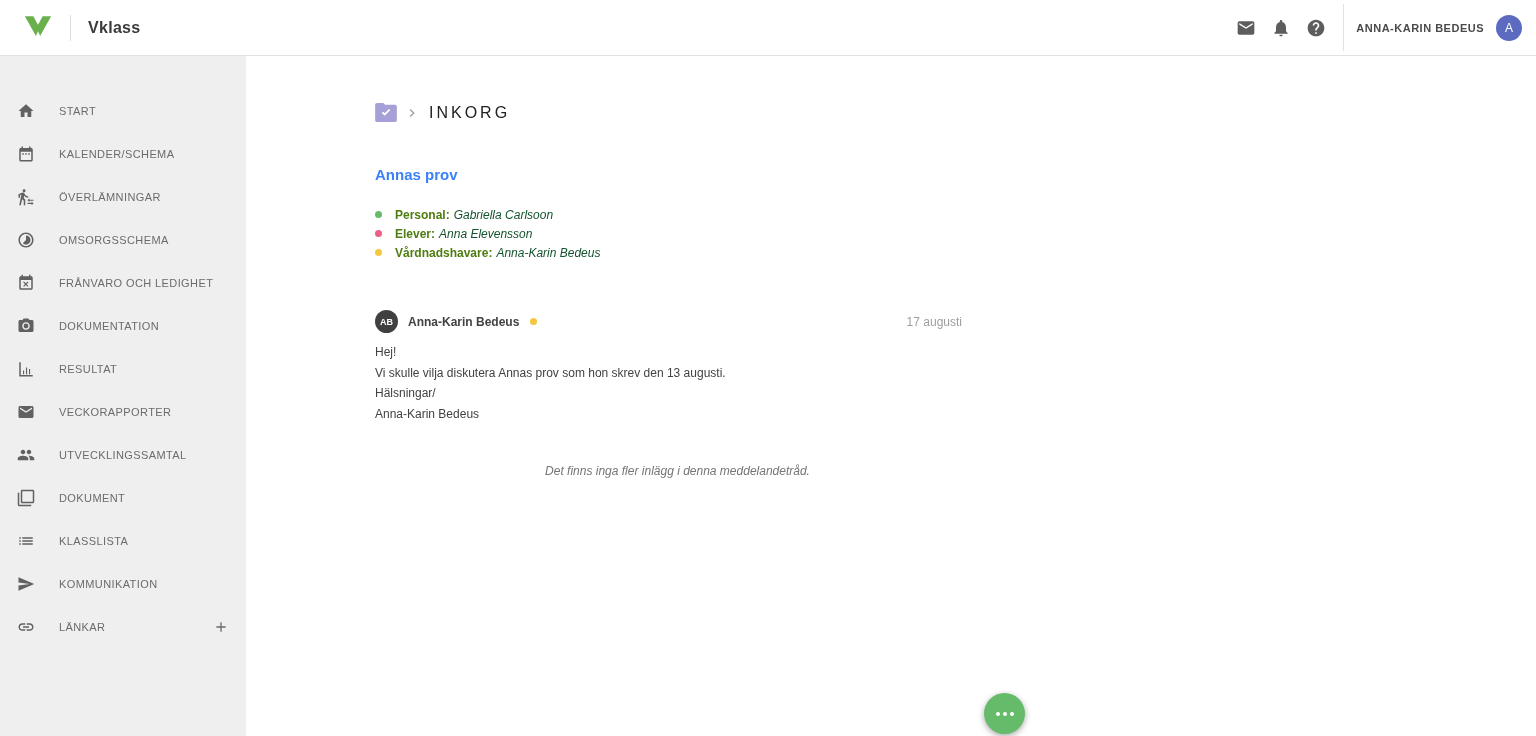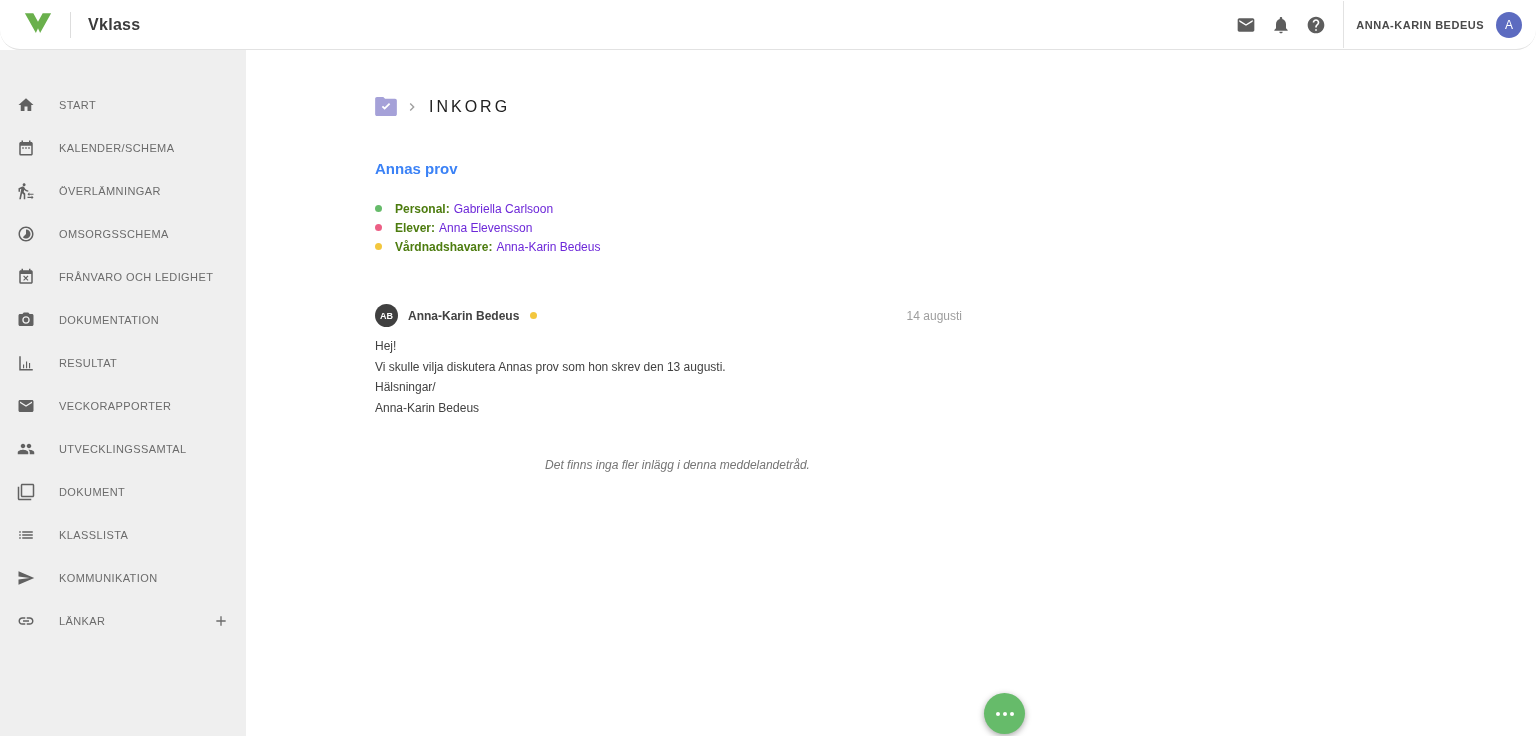--- a/index.html
+++ b/index.html
@@ -1,21 +1,21 @@
 <!DOCTYPE html>
 <html><head>
 <meta charset="utf-8">
 <style>
   * { margin:0; padding:0; box-sizing:border-box; }
   html,body { width:1536px; height:736px; overflow:hidden; background:#fff;
               font-family:"Liberation Sans", sans-serif; }
 
   
-  .topbar { height:50px; background:#fff; border-bottom:1px solid #e2e2e2;
-            display:flex; align-items:center; position:relative; z-index:5;border-radius:20px; }
+  .topbar { height:56px; background:#fff; border-bottom:1px solid #e2e2e2;
+            display:flex; align-items:center; position:relative; z-index:5; }
   .brand-logo { margin-left:23px; width:30px; height:27px; flex:0 0 auto; }
   .brand-divider { width:1px; height:26px; background:#ddd; margin:0 17px; }
   .brand-title { font-size:16px; font-weight:bold; color:#3b3b3b; letter-spacing:.3px; }
   .topbar-right { margin-left:auto; display:flex; align-items:center; height:100%; }
   .top-icon { width:20px; height:20px; color:#5d5d5d; margin-right:15px; cursor:pointer; }
   .top-divider { width:1px; height:47px; background:#e2e2e2; margin:0 12px 0 2px; }
   .user-name { font-size:11px; font-weight:bold; color:#4a4a4a; letter-spacing:.5px; }
   .user-avatar { width:26px; height:26px; border-radius:50%; background:#5c6bc0;
                  color:#fff; font-size:12px; display:flex; align-items:center;
                  justify-content:center; margin:0 14px 0 12px; }
@@ -39,21 +39,21 @@
   .crumb-folder { width:22px; height:19px; color:#a5a1d8; }
   .crumb-chevron { width:16px; height:16px; color:#9e9e9e; margin:0 9px 0 7px; }
   .page-title { font-size:16px; font-weight:400; color:#212121; letter-spacing:3px; }
 
   .thread-title { margin-top:44px; font-size:15px; font-weight:bold; color:#3b82f6; }
 
   .participants { margin-top:22px; }
   .participant-row { display:flex; align-items:center; height:19px; font-size:12px; }
   .p-dot { width:7px; height:7px; border-radius:50%; margin-right:13px; flex:0 0 auto; }
   .p-role { font-weight:bold; color:#4d7c0f; }
-  .p-name { color:#6d28d9; margin-left:4px; }
+  .p-name { color:#14532d; margin-left:4px;font-style:italic; }
 
   .reply-box { margin-top:37px; height:42px; border:1px solid #e0e0e0; border-radius:2px;
                display:flex; align-items:center; padding:0 14px; background:#fff; }
   .send-ic { width:18px; height:18px; color:#1c3c78; flex:0 0 auto; }
   .reply-input { flex:1; border:none; outline:none; font-size:12px; color:#424242;
                  margin-left:12px; font-family:"Liberation Sans", sans-serif; background:transparent; }
   .reply-input::placeholder { color:#b9b9b9; }
   .clip-ic { width:19px; height:19px; color:#1c3c78; transform:rotate(90deg);
              flex:0 0 auto; cursor:pointer; }
 
@@ -239,21 +239,21 @@
           <span class="p-name">Anna-Karin Bedeus</span>
         </div>
       </div>
 
 
       <div class="message">
         <div class="msg-header">
           <div class="msg-avatar">AB</div>
           <div class="msg-author">Anna-Karin Bedeus</div>
           <span class="msg-dot" style="background-color: rgb(243, 199, 62);"></span>
-          <div class="msg-date">14 augusti</div>
+          <div class="msg-date">17 augusti</div>
         </div>
         <div class="msg-body">
           <div>Hej!</div>
           <div>Vi skulle vilja diskutera Annas prov som hon skrev den 13 augusti.</div>
           <div>Hälsningar/</div>
           <div>Anna-Karin Bedeus</div>
         </div>
       </div>
 
       <div class="end-note">Det finns inga fler inlägg i denna meddelandetråd.</div>

